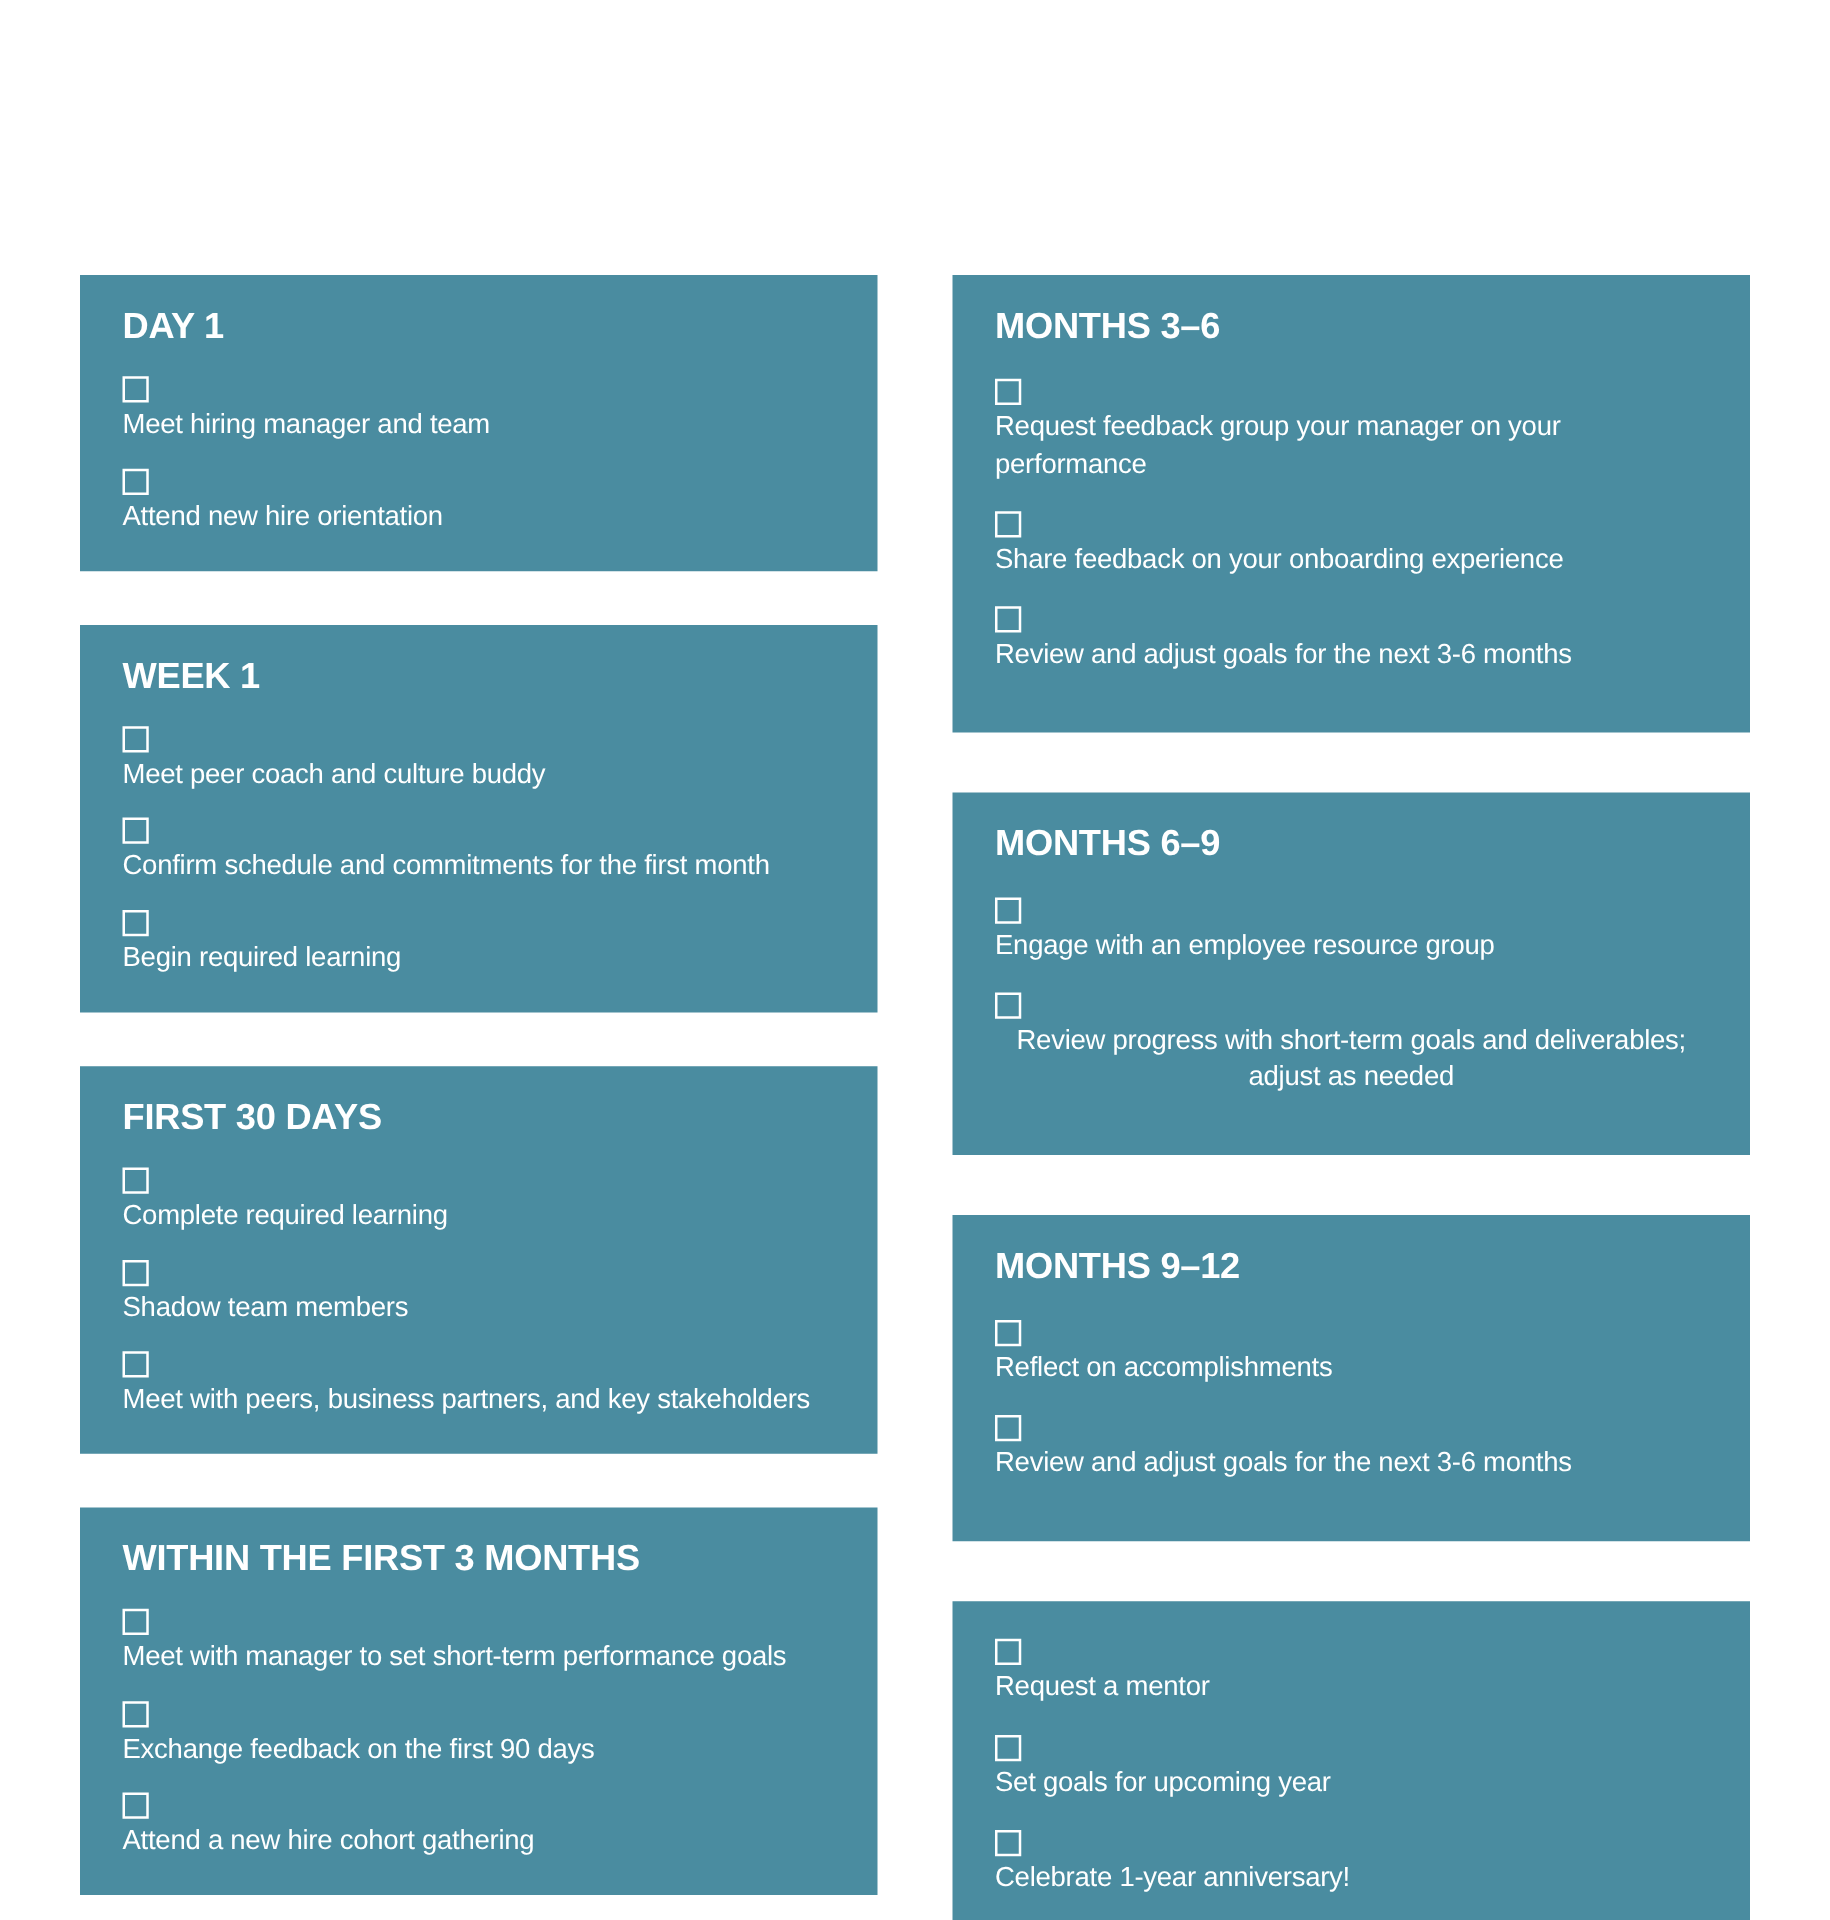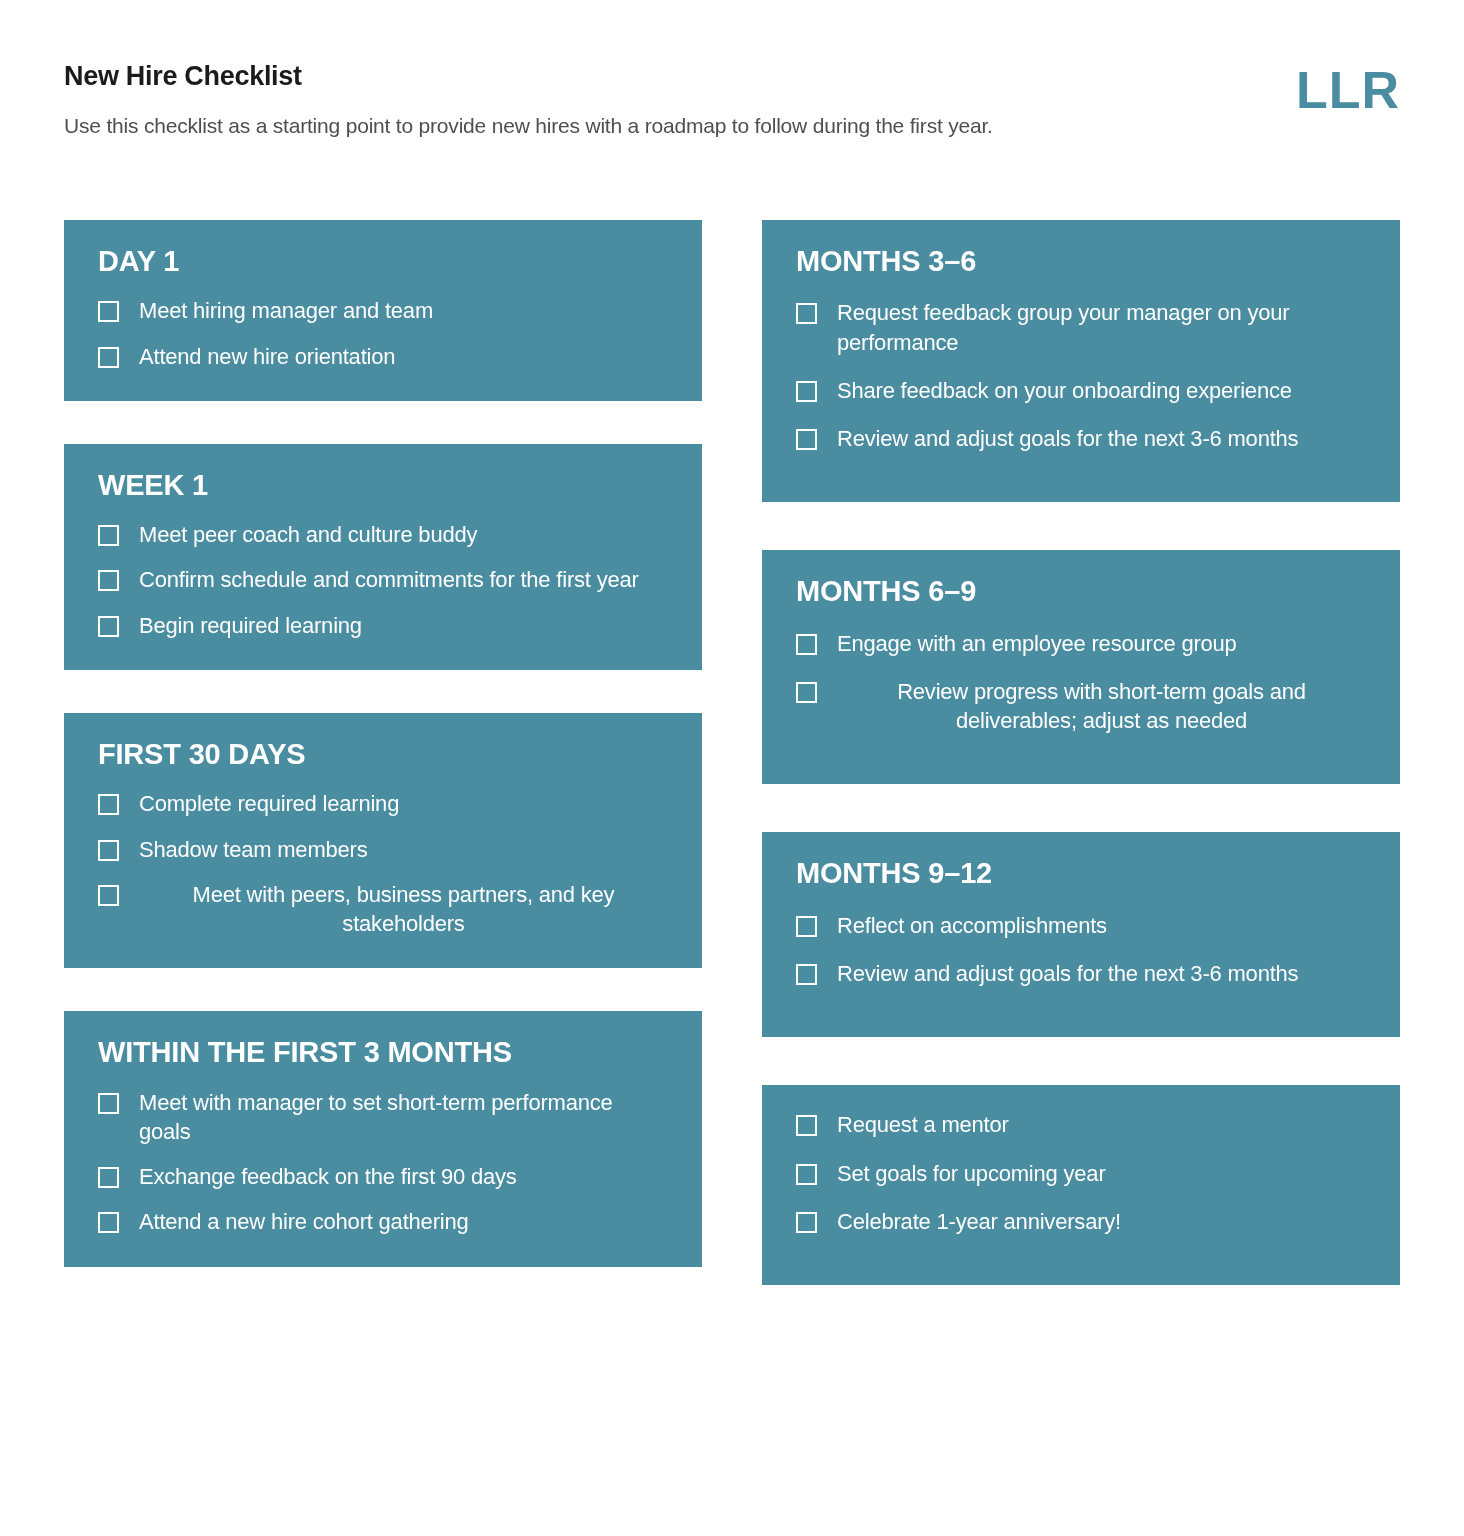--- a/index.html
+++ b/index.html
@@ -97,22 +97,23 @@
     color: #ffffff;
   }
 
   .card-items {
     list-style: none;
   }
 
   .check-item {
     display: flex;
     align-items: flex-start;
-    gap: 20px;
+    gap: 2px;
     margin-bottom: 16px;
+    flex-direction: column;
   }
 
   .check-item:last-child { margin-bottom: 0; text-align: center; }
 
   .checkbox {
     flex: 0 0 auto;
     width: 21px;
     height: 21px;
     border: 2px solid #ffffff;
     background: transparent;
@@ -129,25 +130,20 @@
 
   
   .column-right .check-item { margin-bottom: 19px; }
   .column-right .card-title { margin-bottom: 20px; }
 </style>
 </head>
 <body>
 
 <div class="page">
 
-  <div class="header">
-    <h1 class="doc-title">New Hire Checklist</h1>
-    <p class="doc-subtitle">Use this checklist as a starting point to provide new hires with a roadmap to follow during the first year.</p>
-    <div class="brand-logo">LLR</div>
-  </div>
 
   <div class="columns">
     <div class="column column-left">
         <section class="card">
           <h2 class="card-title">DAY 1</h2>
           <ul class="card-items">
             <li class="check-item">
               <span class="checkbox"></span>
               <span class="check-label">Meet hiring manager and team</span>
             </li>
@@ -159,21 +155,21 @@
         </section>
         <section class="card">
           <h2 class="card-title">WEEK 1</h2>
           <ul class="card-items">
             <li class="check-item">
               <span class="checkbox"></span>
               <span class="check-label">Meet peer coach and culture buddy</span>
             </li>
             <li class="check-item">
               <span class="checkbox"></span>
-              <span class="check-label">Confirm schedule and commitments for the first year</span>
+              <span class="check-label">Confirm schedule and commitments for the first month</span>
             </li>
             <li class="check-item">
               <span class="checkbox"></span>
               <span class="check-label">Begin required learning</span>
             </li>
           </ul>
         </section>
         <section class="card">
           <h2 class="card-title">FIRST 30 DAYS</h2>
           <ul class="card-items">

